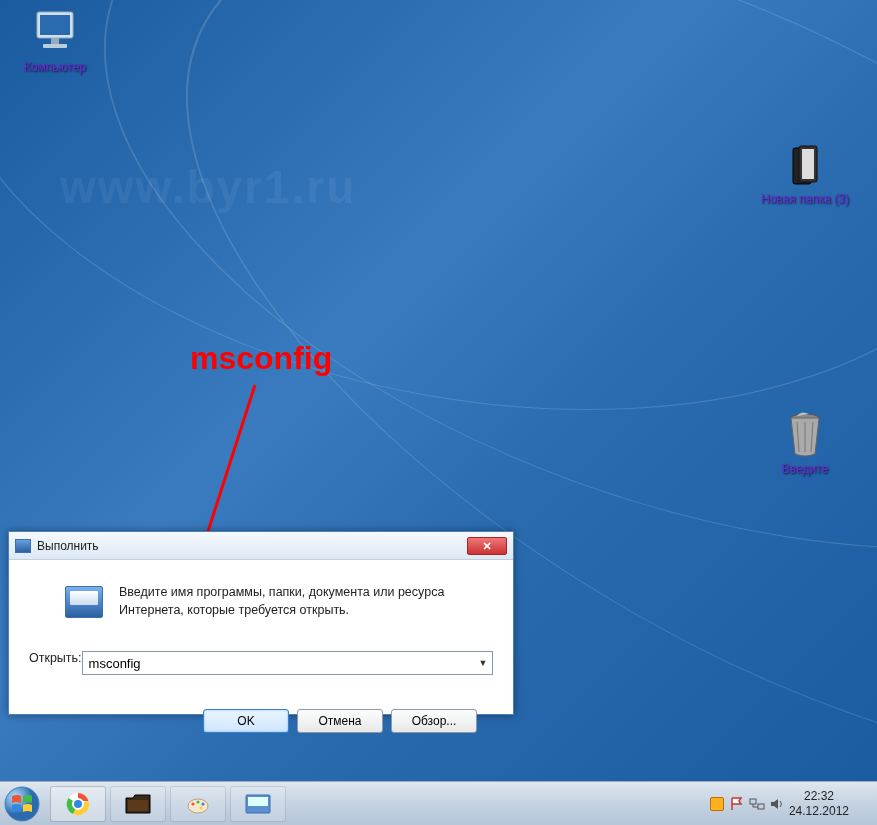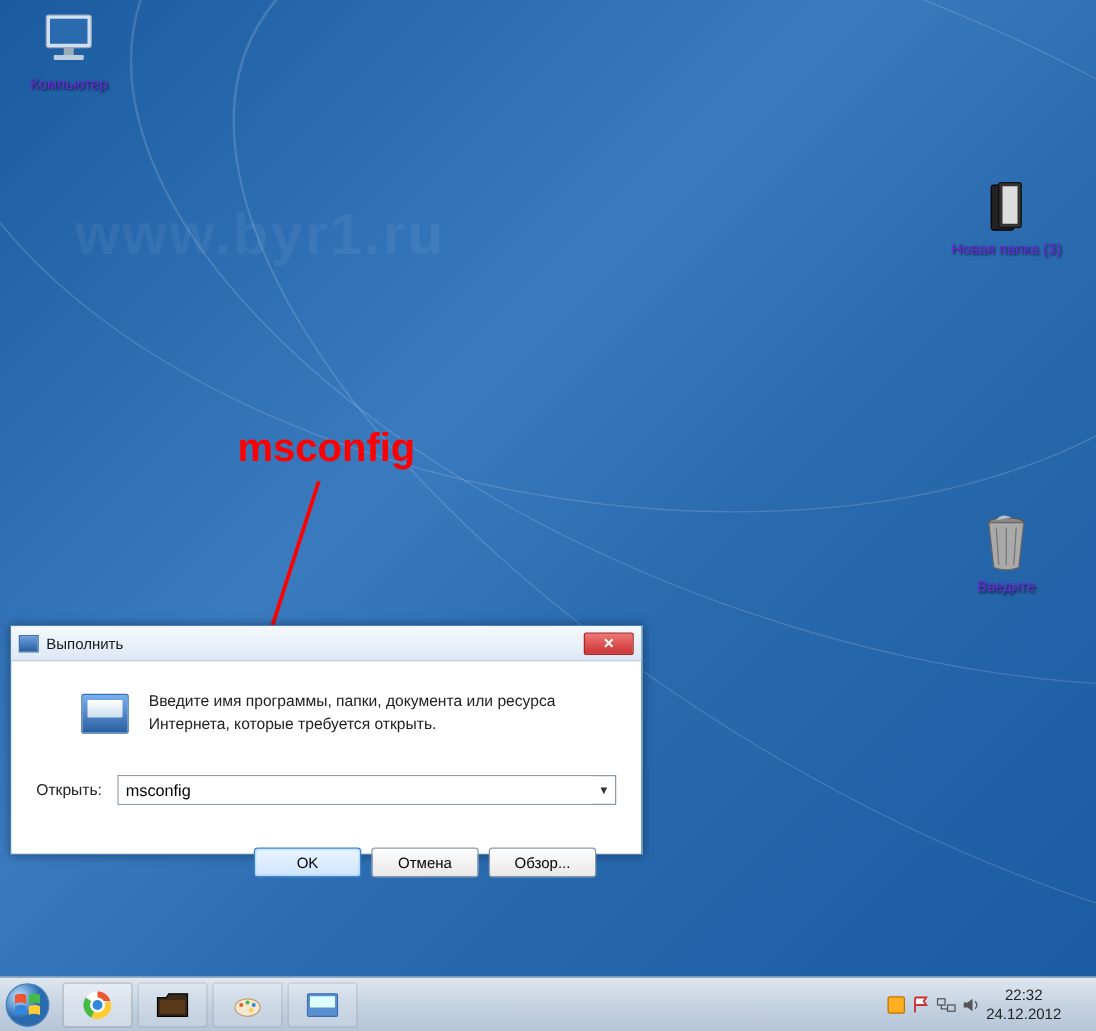--- a/index.html
+++ b/index.html
@@ -66,21 +66,21 @@
   .arrow-svg {
     position: absolute;
     top: 380px; left: 165px;
     width: 120px; height: 260px;
     pointer-events: none;
   }
 
   
   .run-dialog {
     position: absolute;
-    left: 8px; top: 500px;
+    left: 8px; top: 531px;
     width: 506px; height: 184px;
     background: #fff;
     border: 1px solid #4a82b8;
     box-shadow: 0 0 8px rgba(0,0,0,0.4);
   }
   .run-title {
     height: 28px;
     background: linear-gradient(#f5f9fd, #dde8f4);
     border-bottom: 1px solid #c0d0e0;
     display: flex;
@@ -131,22 +131,21 @@
   }
   .run-icon::after {
     content:"";
     position:absolute; left:4px; right:4px; top:4px; height:14px;
     background: linear-gradient(#fff, #cde);
     border-radius:1px;
   }
   .instruction { line-height: 1.4; }
   .open-row {
     display: flex;
-    align-items: center;
-    gap: 12px;
+    align-items: flex-start;
     margin-top: 32px;
   }
   .open-row label { font-size: 12.5px; }
   .combo {
     flex: 1;
     display: flex;
     border: 1px solid #8a9aaa;
     height: 24px;
     background: #fff;
   }

